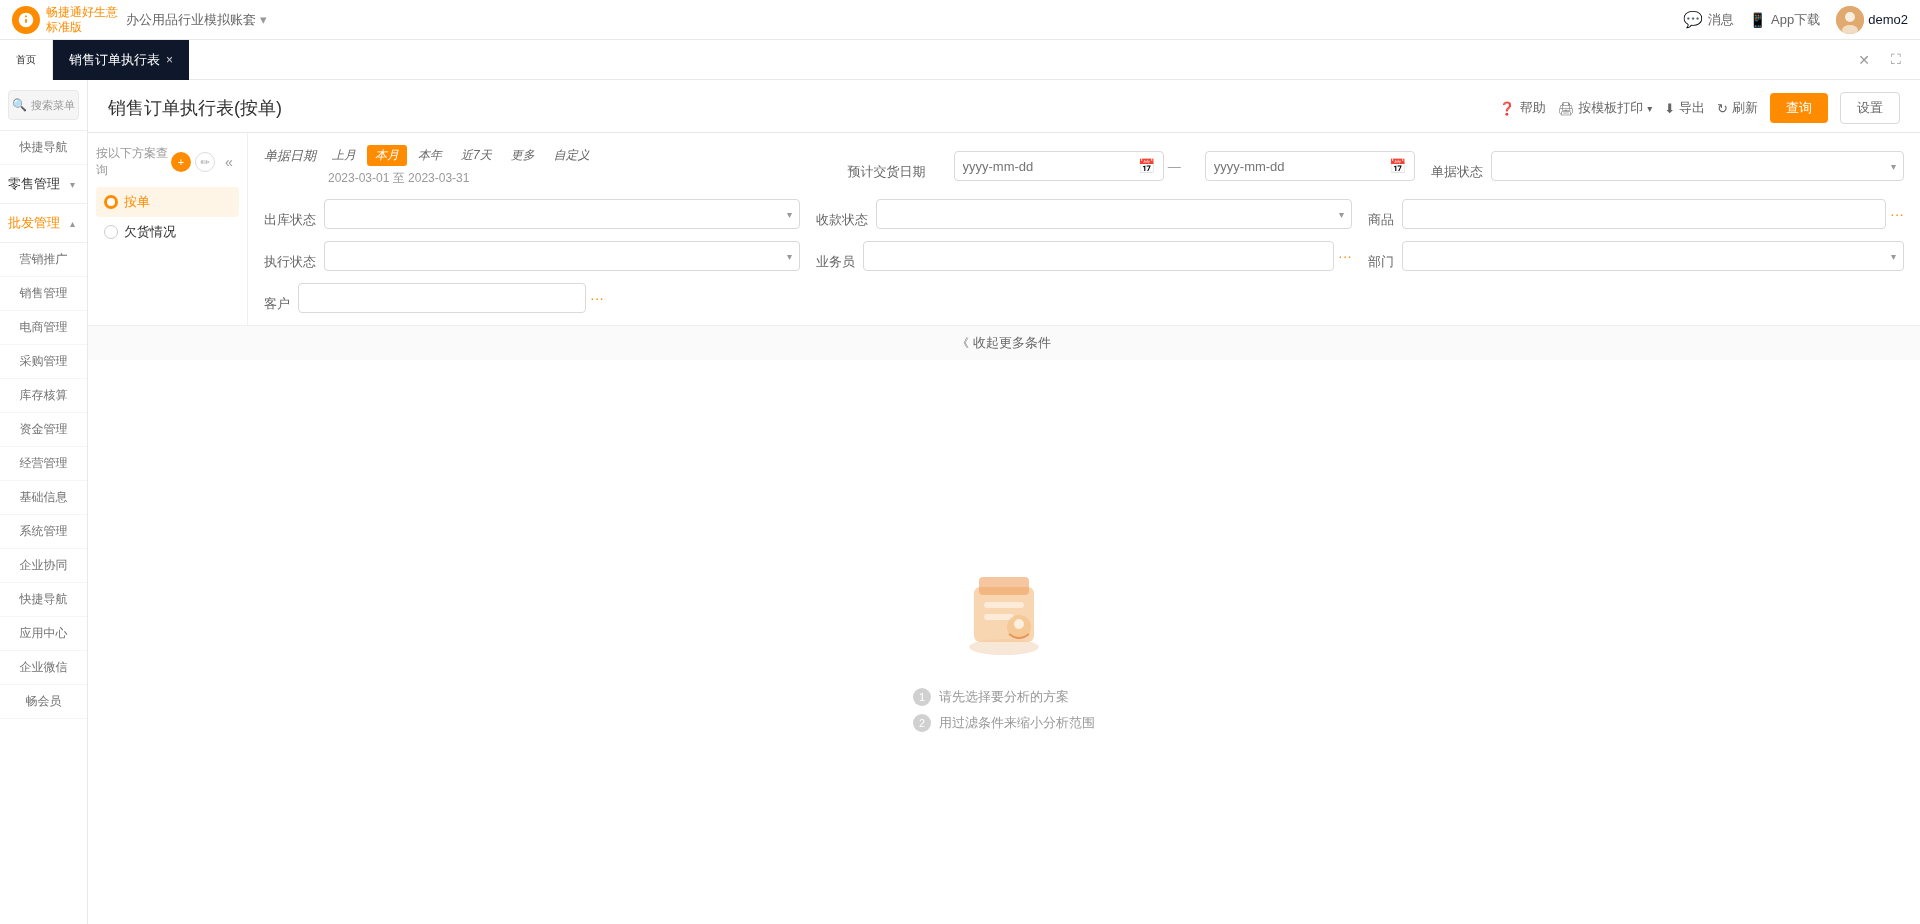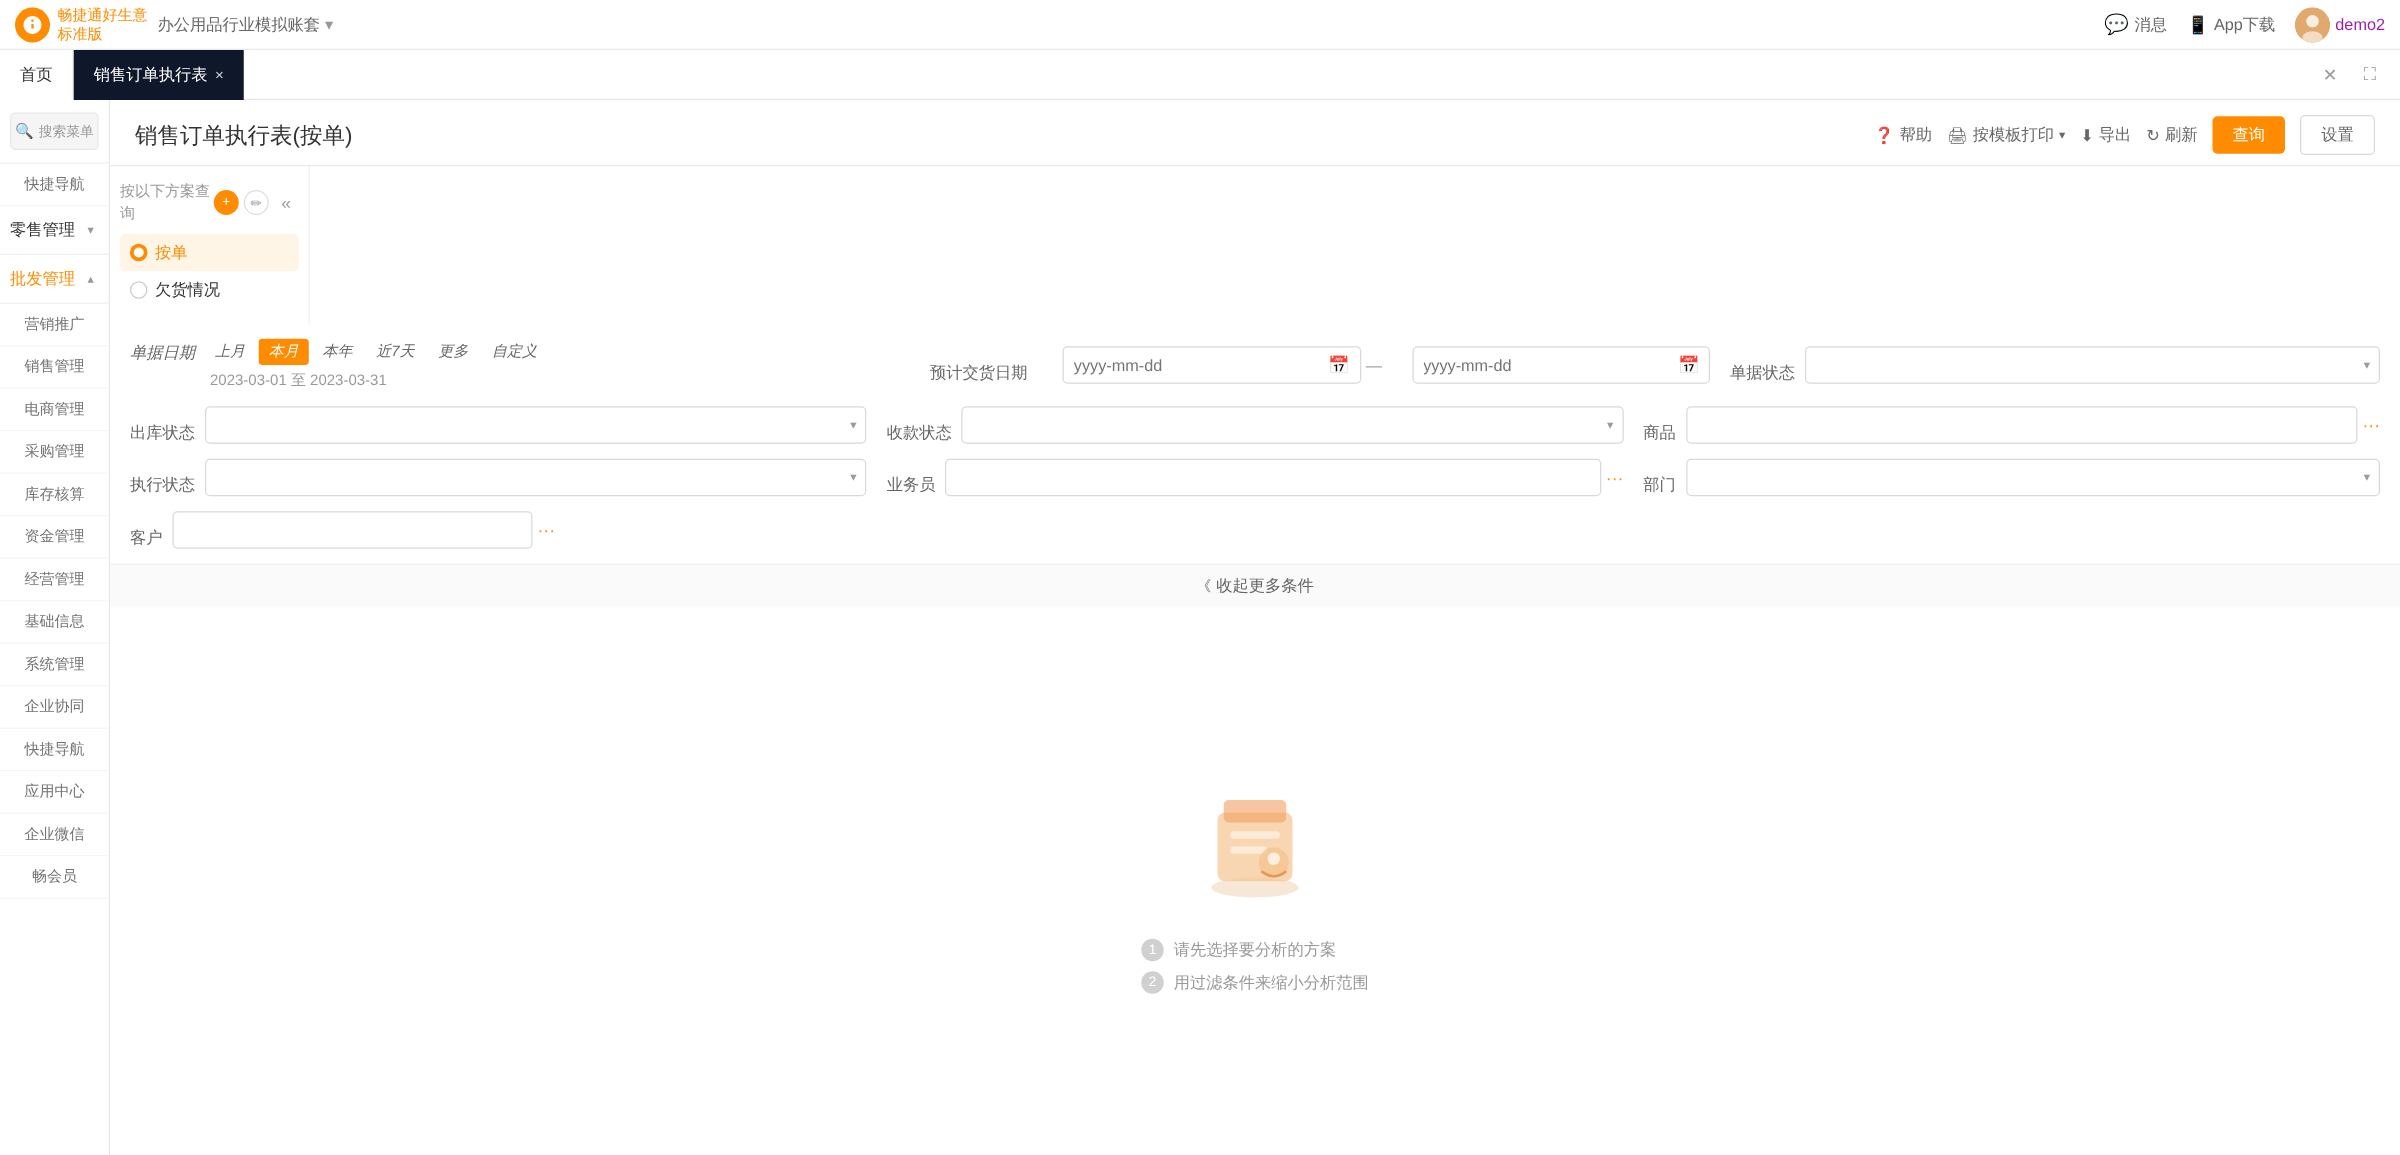--- a/index.html
+++ b/index.html
@@ -36,21 +36,21 @@
       padding: 0 0 0 0;
       flex-shrink: 0;
     }
     .tab-home {
       height: 40px;
       padding: 0 16px;
       display: flex;
       align-items: center;
       background: #fff;
       color: #333;
-      font-size: 13px;
+      font-size: 10px;
       cursor: pointer;
       border-right: 1px solid #e8e8e8;
     }
     .tab-active {
       height: 40px;
       padding: 0 16px;
       display: flex;
       align-items: center;
       background: #0f172a;
       color: #fff;
@@ -157,21 +157,20 @@
 
     
     .filter-panel {
       background: #fff;
       padding: 0;
       flex-shrink: 0;
     }
     .filter-inner {
       display: flex;
       gap: 0;
-      flex-direction: column;
     }
     .filter-left-sidebar {
       width: 160px;
       border-right: 1px solid #f0f0f0;
       padding: 12px 8px;
       flex-shrink: 0;
     }
     .filter-left-title {
       font-size: 12px;
       color: #999;
@@ -325,21 +324,21 @@
       <span>App下载</span>
     </div>
     <div class="top-bar-right-item">
       <div class="avatar">
         <svg width="28" height="28" viewBox="0 0 28 28">
             <circle cx="14" cy="14" r="14" fill="#e0a96d"></circle>
             <circle cx="14" cy="11" r="5" fill="#fff" opacity="0.8"></circle>
             <ellipse cx="14" cy="24" rx="8" ry="5" fill="#fff" opacity="0.6"></ellipse>
           </svg>
       </div>
-      <span style="color:#a21caf;font-weight:500;">demo2</span>
+      <span style="color:#0f172a;font-weight:500;">demo2</span>
     </div>
   </div>
 </div>
 
 <div class="tab-bar">
   <div class="tab-home">
     <span>首页</span>
   </div>
   <div class="tab-active">
     <span>销售订单执行表</span>

